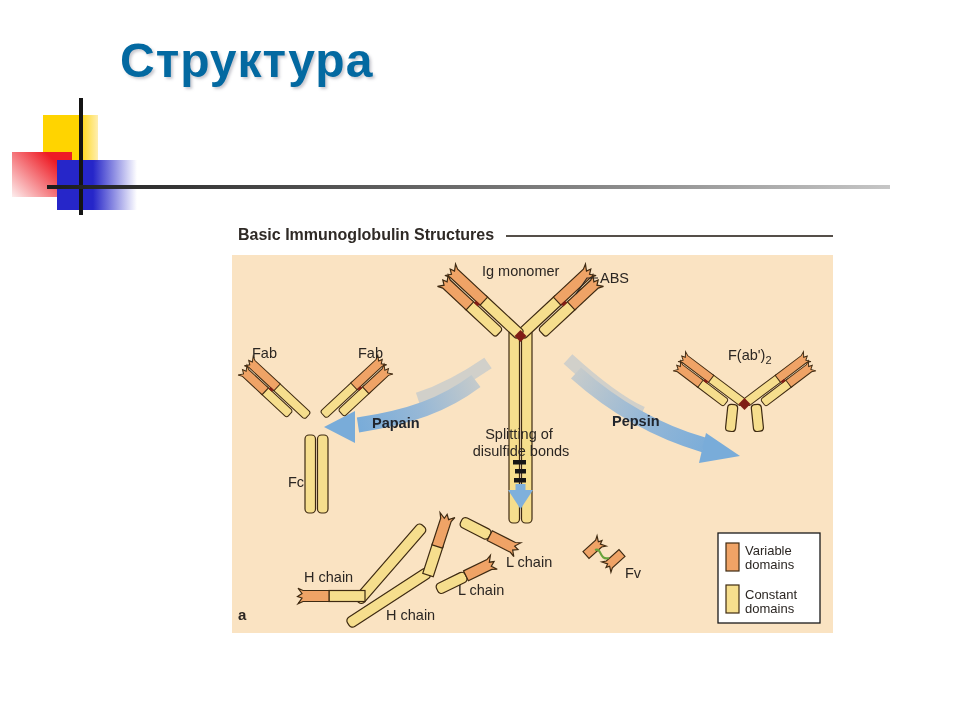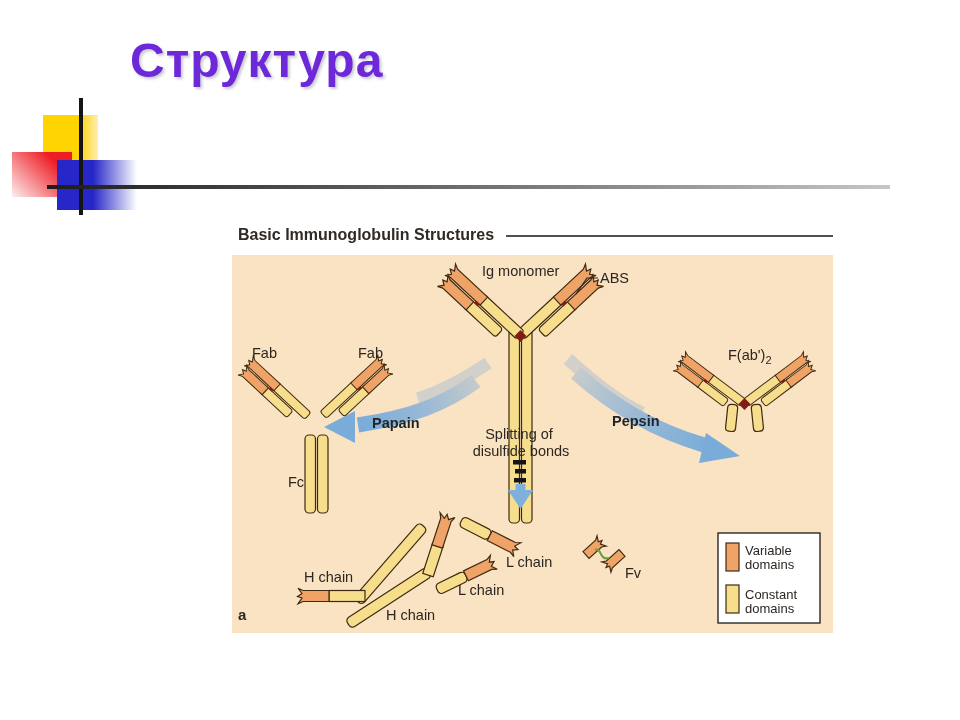--- a/index.html
+++ b/index.html
@@ -2,22 +2,22 @@
 <html><head>
 <meta charset="utf-8">
 <style>
   html,body{margin:0;padding:0;}
   body{
     width:960px;height:720px;position:relative;background:#ffffff;
     font-family:"Liberation Sans",sans-serif;overflow:hidden;
   }
   
   .slide-title{
-    position:absolute;left:130px;top:30px;width:760px;
-    color:#6d28d9;font-weight:bold;font-size:48px;line-height:62px;
+    position:absolute;left:120px;top:30px;width:760px;
+    color:#0369a1;font-weight:bold;font-size:48px;line-height:62px;
     letter-spacing:1px;text-shadow:2px 2px 3px rgba(110,110,130,.38);
   }
   .slide-title span{display:block;}
   
   .sq{position:absolute;}
   .sq-yellow{left:43px;top:115px;width:55px;height:47px;
     background:linear-gradient(to right,#FFD400 65%,#ffeeb0);}
   .sq-red{left:12px;top:152px;width:60px;height:45px;
     background:linear-gradient(225deg,#EE1C25 25%,#fdeeee);}
   .sq-blue{left:57px;top:160px;width:80px;height:50px;

